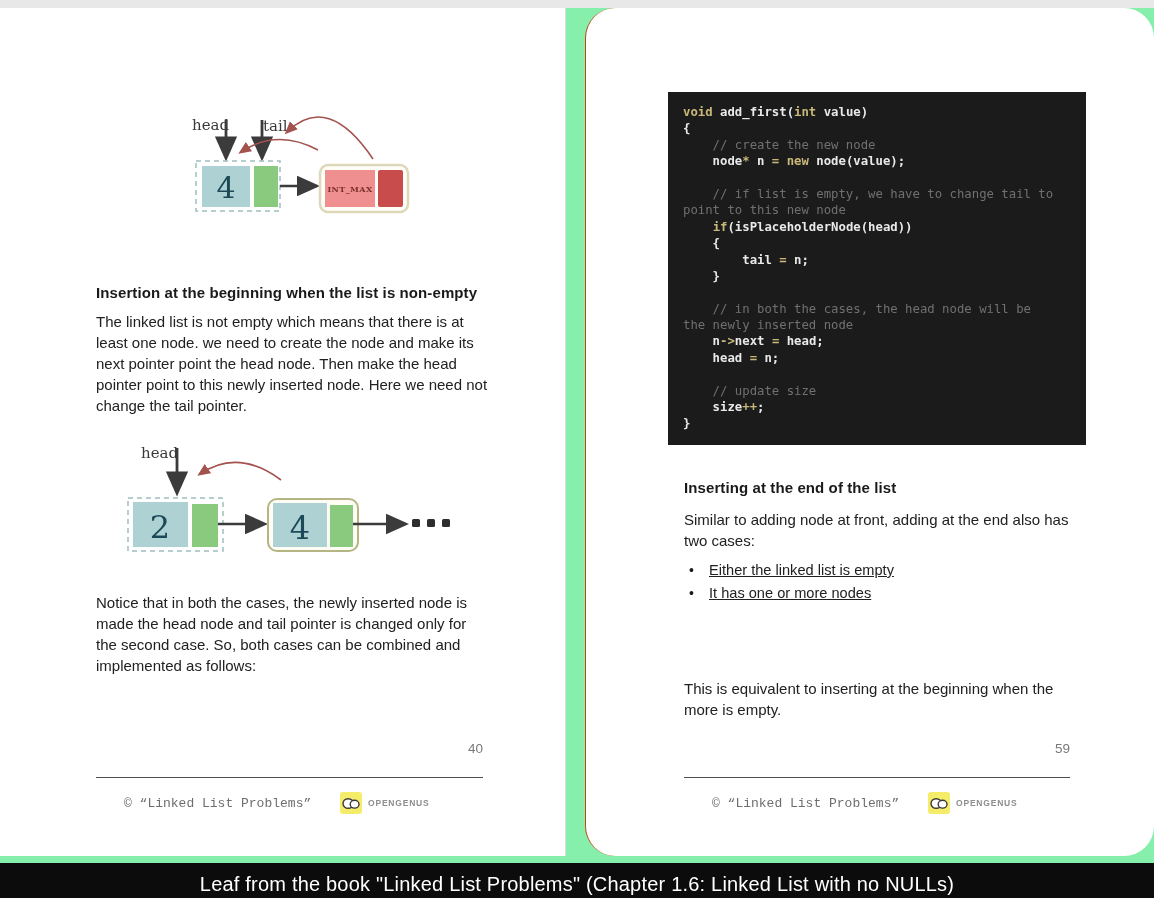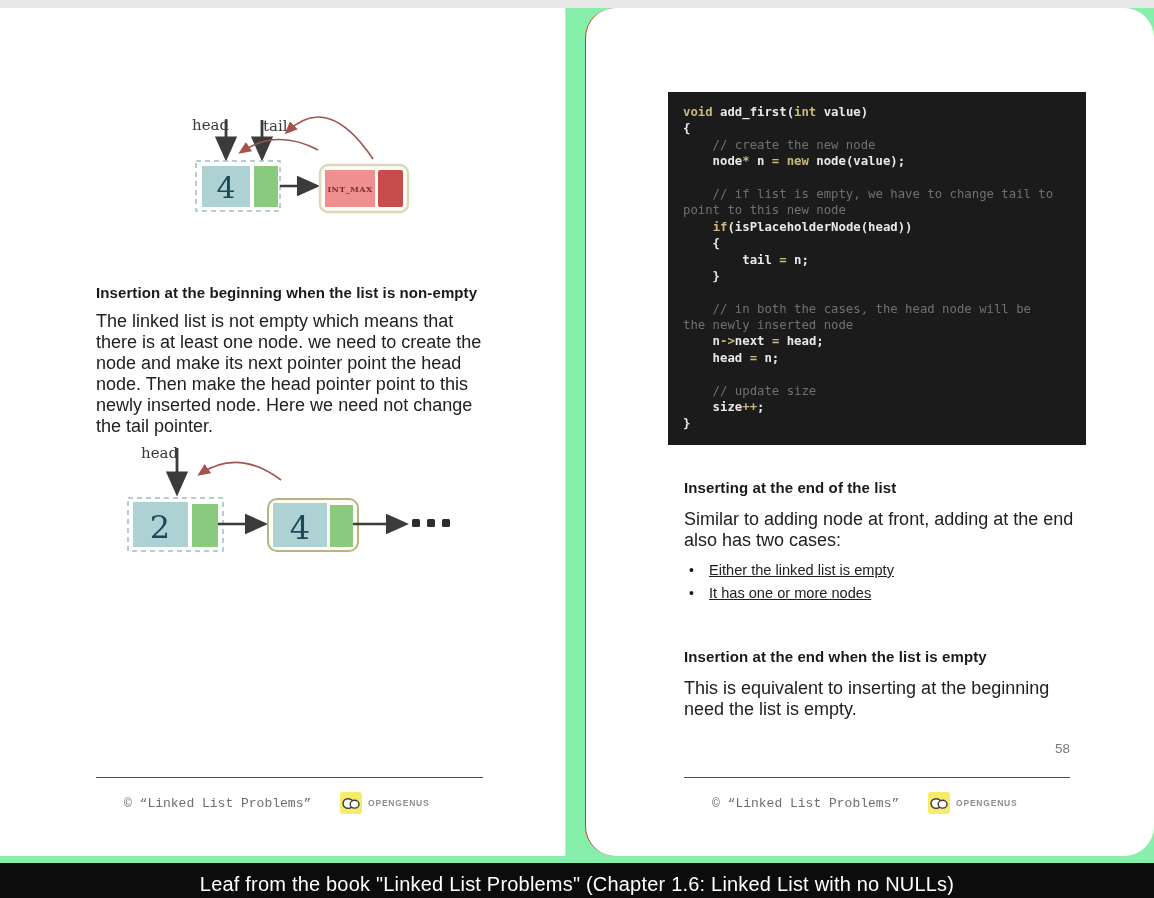--- a/index.html
+++ b/index.html
@@ -6,21 +6,21 @@
   html,body { width:1154px; height:898px; }
   body { font-family:"Liberation Sans", sans-serif; background:#e8e8e8; position:relative; overflow:hidden; }
 
   .stage { position:absolute; left:0; top:8px; width:1154px; height:898px; background:#86efac; }
 
   .page { position:absolute; top:0; height:848px; background:#ffffff; }
   .page-left  { left:0;   width:566px; border-right:1px solid #d9d9d9; }
   .page-right { left:585px; width:569px; border-left:1px solid #c2410c;border-radius:30px; }
 
   .heading { position:absolute; font-size:15px; font-weight:bold; color:#1a1a1a; letter-spacing:0.1px; }
-  .para { position:absolute; font-size:18px; line-height:21px; color:#212121; }
+  .para { position:absolute; font-size:15px; line-height:21px; color:#212121; }
 
   .page-number { position:absolute; font-size:13.5px; color:#7a7a7a; text-align:right; }
   .footer-rule { position:absolute; height:1px; background:#4d4d4d; }
   .footer-row  { position:absolute; height:30px;text-align:center; }
   .footer-text { position:absolute; left:28px; top:6px; font-family:"Liberation Mono", monospace; font-size:13px; color:#6e6e6e; }
   .logo { position:absolute; display:flex; align-items:center; gap:6px; }
   .logo-badge { width:22px; height:22px; background:#f5ec6a; border-radius:3px; display:flex; align-items:center; justify-content:center; }
   .logo-word { font-size:8.5px; font-weight:bold; color:#8d8d8d; letter-spacing:0.8px; }
 
   
@@ -111,21 +111,23 @@
         <line x1="235" y1="86" x2="286" y2="86" stroke="#3b3b3b" stroke-width="2.6" marker-end="url(#ah-dark)"></line>
 
         <g>
           <rect x="294" y="81" width="8" height="8" rx="1.5" fill="#2d2d2d"></rect>
           <rect x="309" y="81" width="8" height="8" rx="1.5" fill="#2d2d2d"></rect>
           <rect x="324" y="81" width="8" height="8" rx="1.5" fill="#2d2d2d"></rect>
         </g>
       </svg>
     </div>
 
+    <div class="para" style="left:96px; top:584px; width:394px;">Notice that in both the cases, the newly inserted node is made the head node and tail pointer is changed only for the second case. So, both cases can be combined and implemented as follows:</div>
 
+    <div class="page-number" style="left:96px; top:733px; width:387px;">40</div>
     <div class="footer-rule" style="left:96px; top:769px; width:387px;"></div>
     <div class="footer-row" style="left:96px; top:782px; width:387px;">
       <span class="footer-text">© “Linked List Problems”</span>
       <span class="logo" style="left:244px; top:2px;">
         <span class="logo-badge">
           <svg width="18" height="13" viewBox="0 0 18 13">
             <ellipse cx="6.2" cy="6.5" rx="5.2" ry="4.8" fill="#ffffff" stroke="#3a3a3a" stroke-width="1.4"></ellipse>
             <ellipse cx="12.6" cy="7.2" rx="4.4" ry="3.9" fill="#ffffff" stroke="#3a3a3a" stroke-width="1.4"></ellipse>
           </svg>
         </span>
@@ -144,25 +146,24 @@
 
     <div class="bullet-row" style="top:554px;">
       <span class="bullet-dot">•</span>
       <span class="bullet-text">Either the linked list is empty</span>
     </div>
     <div class="bullet-row" style="top:577px;">
       <span class="bullet-dot">•</span>
       <span class="bullet-text">It has one or more nodes</span>
     </div>
 
-    <div class="heading" style="left:98px; top:640px; width:400px;">Insertion at the end when the list is empty</div>
 
-    <div class="para" style="left:98px; top:670px; width:396px;">This is equivalent to inserting at the beginning need the list is empty.</div>
+    <div class="para" style="left:98px; top:670px; width:396px;">This is equivalent to inserting at the beginning when the more is empty.</div>
 
-    <div class="page-number" style="left:98px; top:733px; width:386px;">58</div>
+    <div class="page-number" style="left:98px; top:733px; width:386px;">59</div>
     <div class="footer-rule" style="left:98px; top:769px; width:386px;"></div>
     <div class="footer-row" style="left:98px; top:782px; width:386px;">
       <span class="footer-text">© “Linked List Problems”</span>
       <span class="logo" style="left:244px; top:2px;">
         <span class="logo-badge">
           <svg width="18" height="13" viewBox="0 0 18 13">
             <ellipse cx="6.2" cy="6.5" rx="5.2" ry="4.8" fill="#ffffff" stroke="#3a3a3a" stroke-width="1.4"></ellipse>
             <ellipse cx="12.6" cy="7.2" rx="4.4" ry="3.9" fill="#ffffff" stroke="#3a3a3a" stroke-width="1.4"></ellipse>
           </svg>
         </span>

